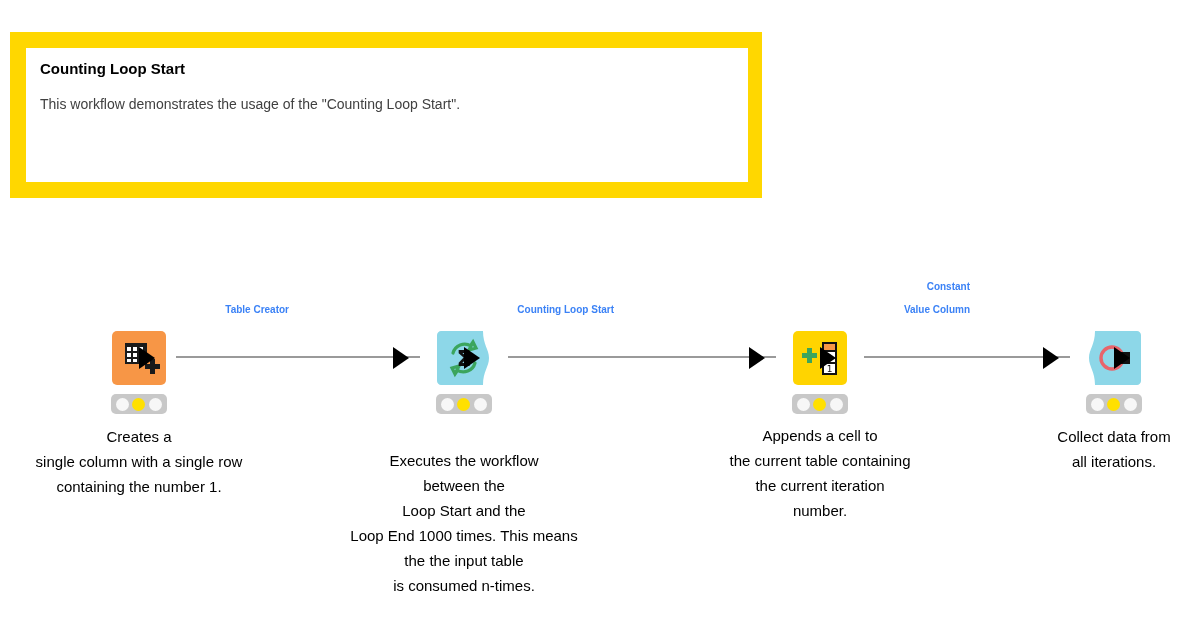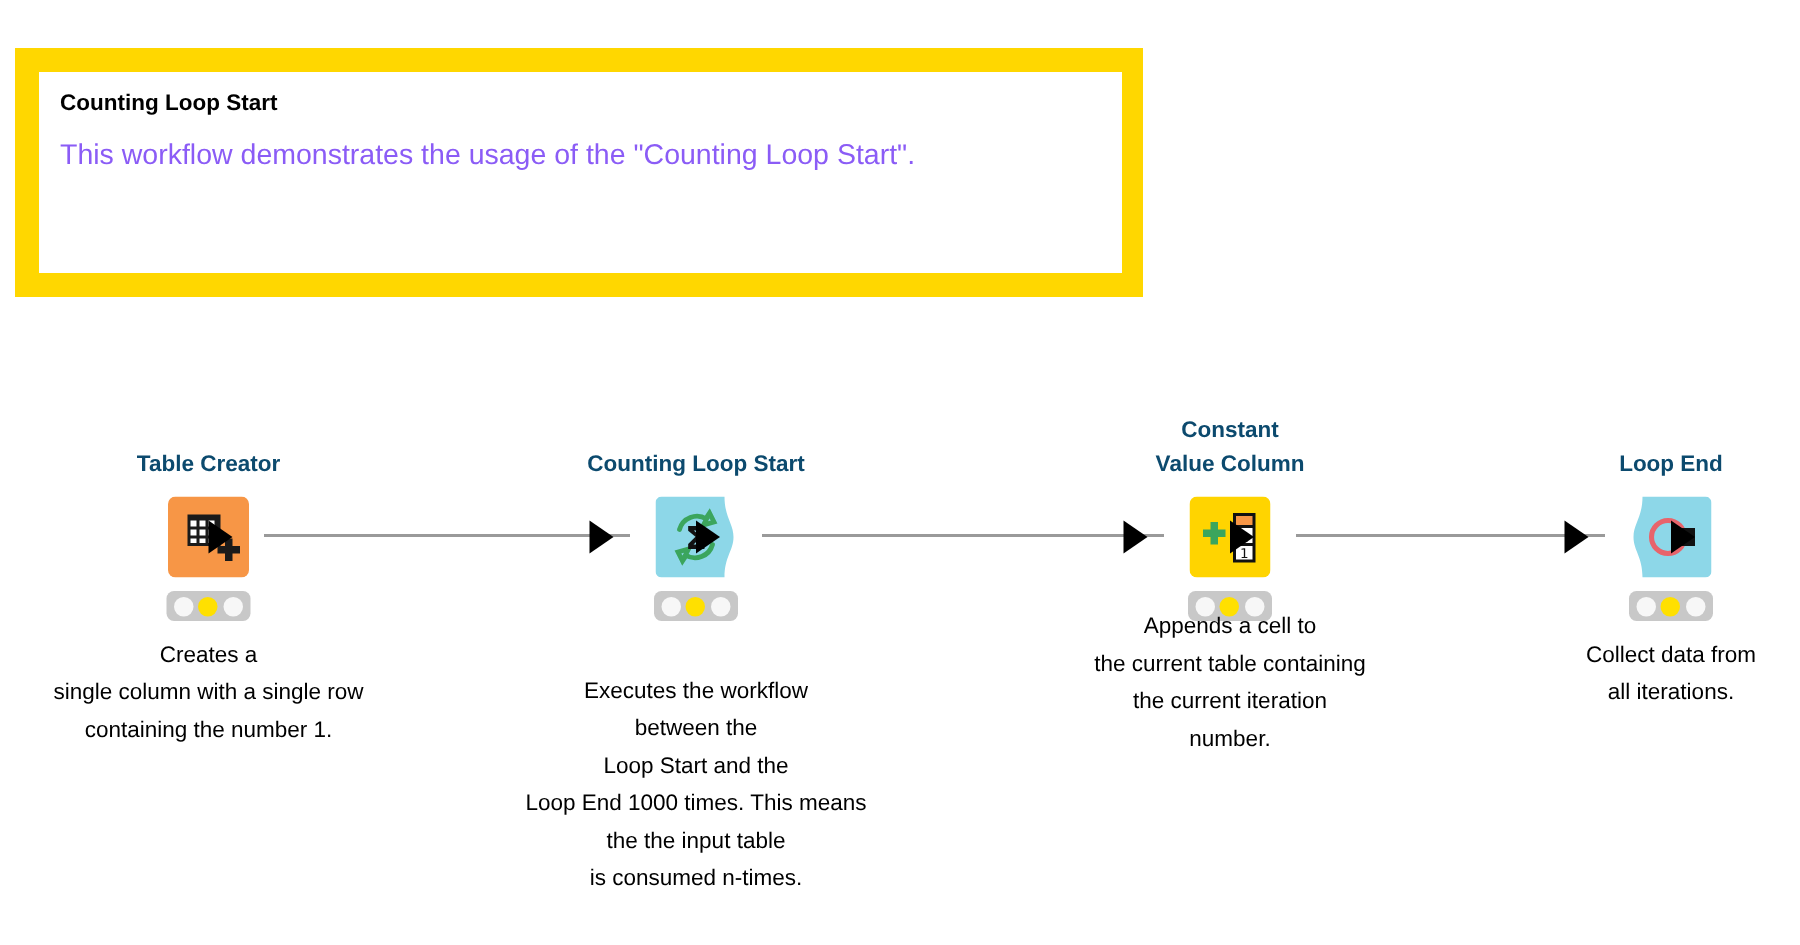--- a/index.html
+++ b/index.html
@@ -34,22 +34,22 @@
     padding: 12px 14px;
   }
   #annotation-title {
     font-size: 15px;
     font-weight: bold;
     color: #000000;
     line-height: 18px;
     margin: 0 0 6px 0;
   }
   #annotation-body {
-    font-size: 19px;
-    color: #8b5cf6;
+    font-size: 14px;
+    color: #404040;
     line-height: 20px;
     margin: 16px 0 0 0;
   }
 
   
   #canvas {
     position: absolute;
     left: 0;
     top: 0;
     width: 1200px;
@@ -60,24 +60,24 @@
     position: absolute;
     top: 0;
     width: 0;
     height: 0;
   }
 
   .node-title {
     position: absolute;
     left: -150px;
     width: 300px;
-    text-align: center;
-    font-size: 15px;
+    text-align: right;
+    font-size: 10px;
     font-weight: bold;
-    color: #0c4a6e;
+    color: #3b82f6;
     line-height: 23px;
     white-space: pre-line;
   }
 
   .node-box {
     position: absolute;
     left: -27px;
     width: 54px;
     height: 54px;
   }
@@ -253,21 +253,21 @@
       <div class="port port-in"></div>
       <div class="port port-out"></div>
     </div>
 
     <div class="traffic-light" style="top:394px;">
       <span class="lamp"></span>
       <span class="lamp on-yellow"></span>
       <span class="lamp"></span>
     </div>
 
-    <div class="node-desc" style="top:405px;text-align:center;">Appends a cell to
+    <div class="node-desc" style="top:423px;text-align:center;">Appends a cell to
 the current table containing
 the current iteration
 number.</div>
   </div>
 
   <div class="node-group" style="left:1114px;">
     <div class="node-title" style="top:298px;">Loop End</div>
 
     <div class="node-box" style="top:331px;">
       <svg class="node-shape" viewBox="0 0 54 54">

